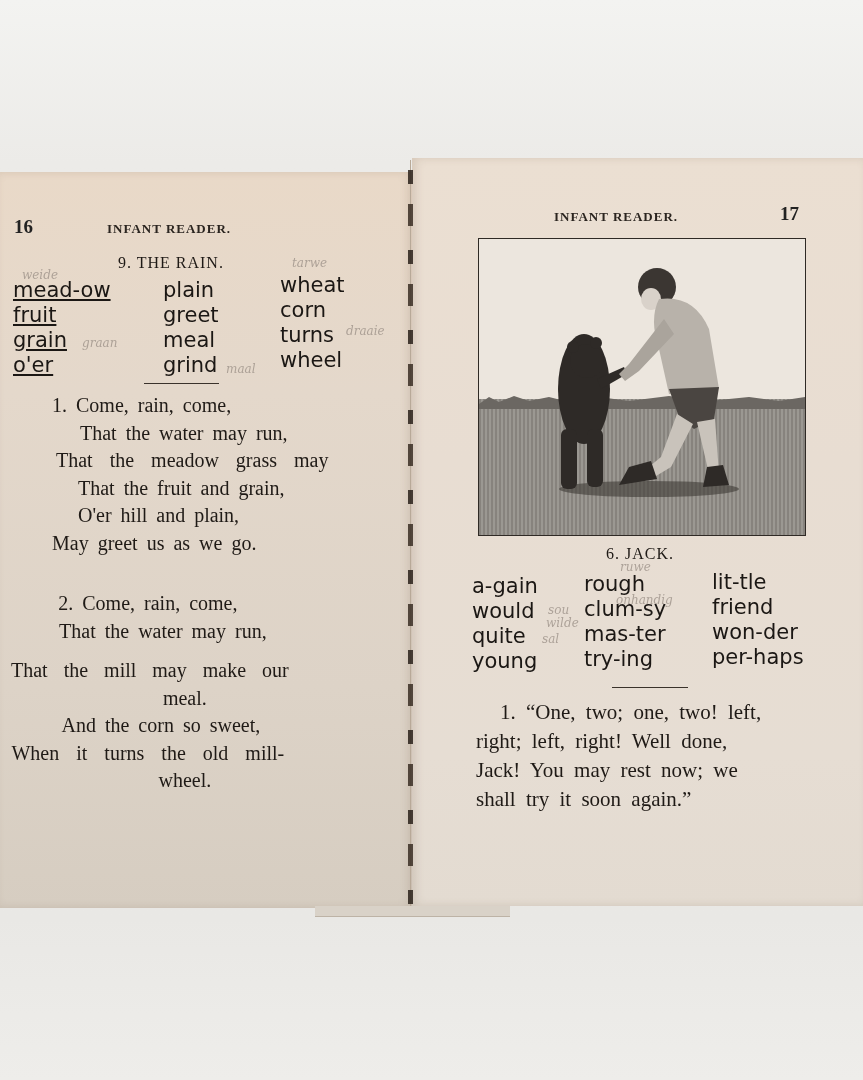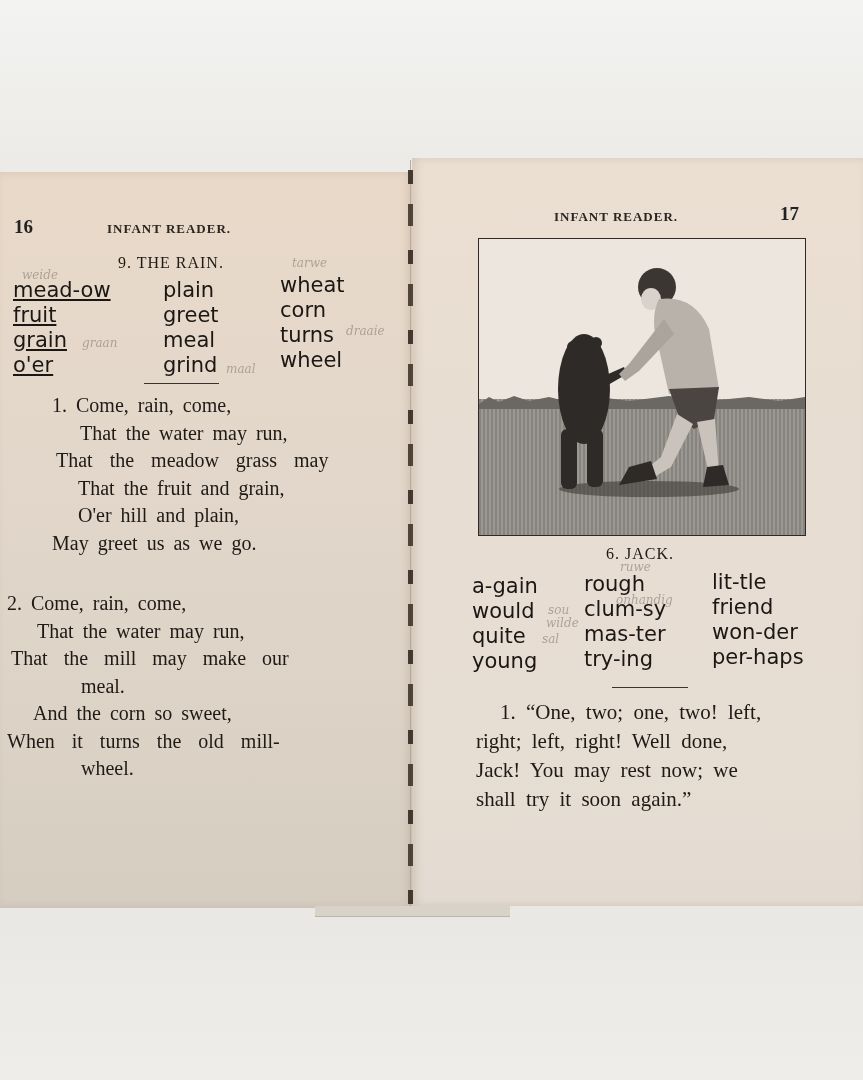--- a/index.html
+++ b/index.html
@@ -86,24 +86,24 @@
 
   <div class="verse" style="left:13px; top:220px;margin-left:39px;">
     <div>1. Come, rain, come,</div>
     <div style="padding-left:28px;">That the water may run,</div>
     <div style="padding-left:4px; word-spacing:12px;">That the meadow grass may</div>
     <div style="padding-left:26px;">That the fruit and grain,</div>
     <div style="padding-left:26px;">O'er hill and plain,</div>
     <div>May greet us as we go.</div>
   </div>
 
-  <div class="verse" style="left:7px; top:418px;">
+  <div class="verse" style="left:7px; top:418px;text-align:center;">
     <div>2. Come, rain, come,</div>
     <div style="padding-left:30px;">That the water may run,</div>
-    <div style="padding-left:4px; word-spacing:11px;">That the mill may make our</div>
+    <div style="padding-left:4px; word-spacing:11px;margin-top:12px;">That the mill may make our</div>
     <div style="padding-left:74px;">meal.</div>
     <div style="padding-left:26px;">And the corn so sweet,</div>
     <div style="word-spacing:12px;">When it turns the old mill-</div>
     <div style="padding-left:74px;">wheel.</div>
   </div>
 </div>
 
 <div class="page right">
   <span class="running-head" style="left:142px; top:51px;">INFANT READER.</span>
   <span class="pg-num" style="left:368px; top:45px;">17</span>

